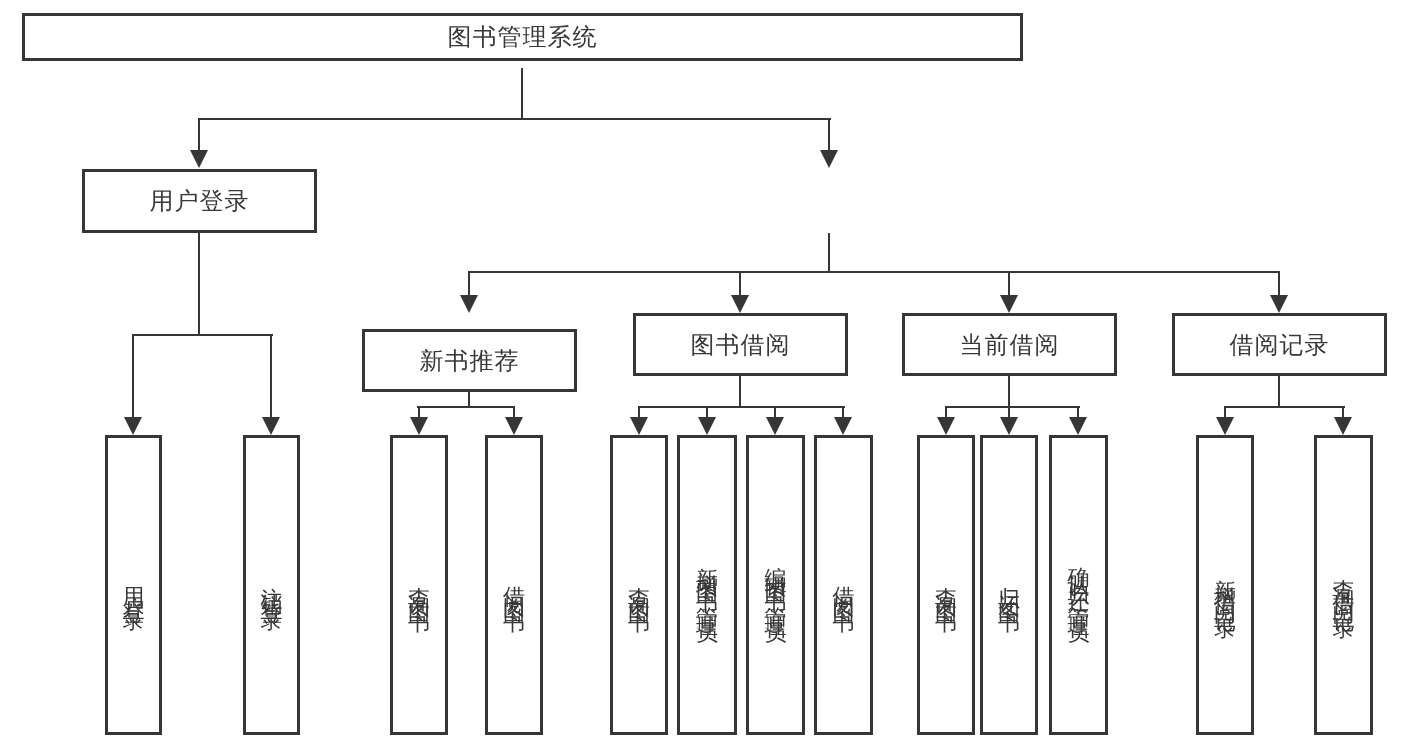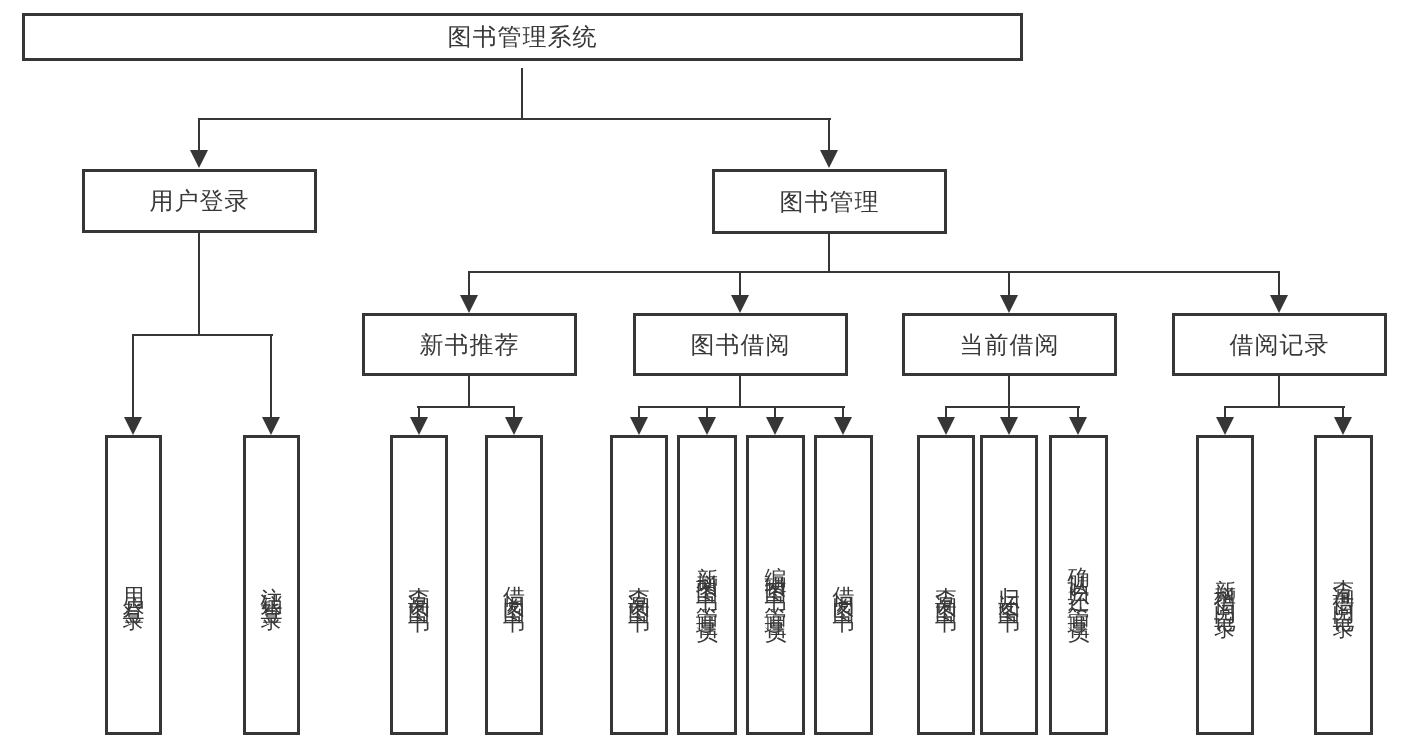--- a/index.html
+++ b/index.html
@@ -16,21 +16,21 @@
       border-left:9px solid transparent;border-right:9px solid transparent;
       border-top:18px solid #363636;}
 
   
   .box{position:absolute;box-sizing:border-box;border:3px solid #363636;background:#fff;
        display:flex;align-items:center;justify-content:center;
        color:#383838;font-size:24px;letter-spacing:1px;}
   .b-root{left:22px;top:13px;width:1001px;height:48px;}
   .b-login{left:82px;top:169px;width:235px;height:64px;}
   .b-mgmt{left:712px;top:169px;width:235px;height:65px;}
-  .b-l3-1{left:362px;top:313px;width:215px;height:63px;}
+  .b-l3-1{left:362px;top:329px;width:215px;height:63px;}
   .b-l3-2{left:633px;top:313px;width:215px;height:63px;}
   .b-l3-3{left:902px;top:313px;width:215px;height:63px;}
   .b-l3-4{left:1172px;top:313px;width:215px;height:63px;}
 
   .leaf{top:435px;width:58px;height:300px;}
   .leaf > span{writing-mode:vertical-rl;text-orientation:mixed;
        font-size:22px;line-height:1.1;letter-spacing:8px;color:#383838;}
   .lf-1a{left:105px;width:57px;} .lf-1b{left:243px;width:57px;}
   .lf-2a{left:390px;}            .lf-2b{left:485px;}
   .lf-3a{left:610px;}            .lf-3b{left:677px;width:60px;}
@@ -102,21 +102,20 @@
   <div class="vl" style="left:1278px;top:375px;height:33px"></div>
   <div class="hl" style="left:1224px;top:406px;width:121px"></div>
   <div class="vl" style="left:1224px;top:406px;height:13px"></div>
   <div class="ah" style="left:1216px;top:417px"></div>
   <div class="vl" style="left:1342px;top:406px;height:13px"></div>
   <div class="ah" style="left:1334px;top:417px"></div>
 
   <div class="box b-root">图书管理系统</div>
 
   <div class="box b-login">用户登录</div>
-  <div class="box b-mgmt">图书管理</div>
 
   <div class="box b-l3-1">新书推荐</div>
   <div class="box b-l3-2">图书借阅</div>
   <div class="box b-l3-3">当前借阅</div>
   <div class="box b-l3-4">借阅记录</div>
 
   <div class="box leaf lf-1a">
     <span>用户登录</span>
     </div>
   <div class="box leaf lf-1b">

